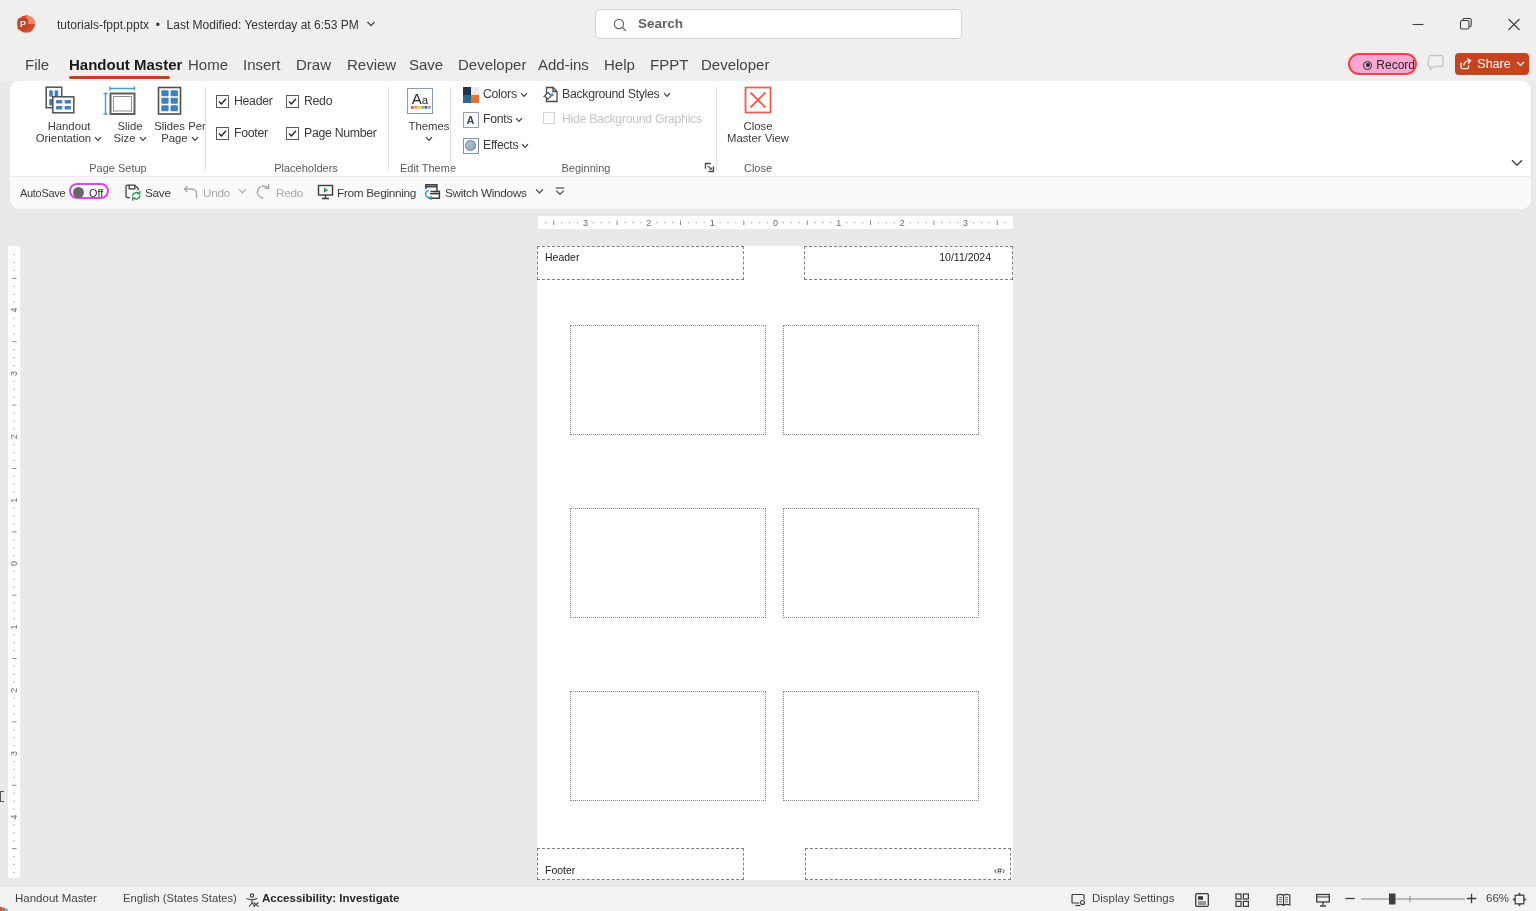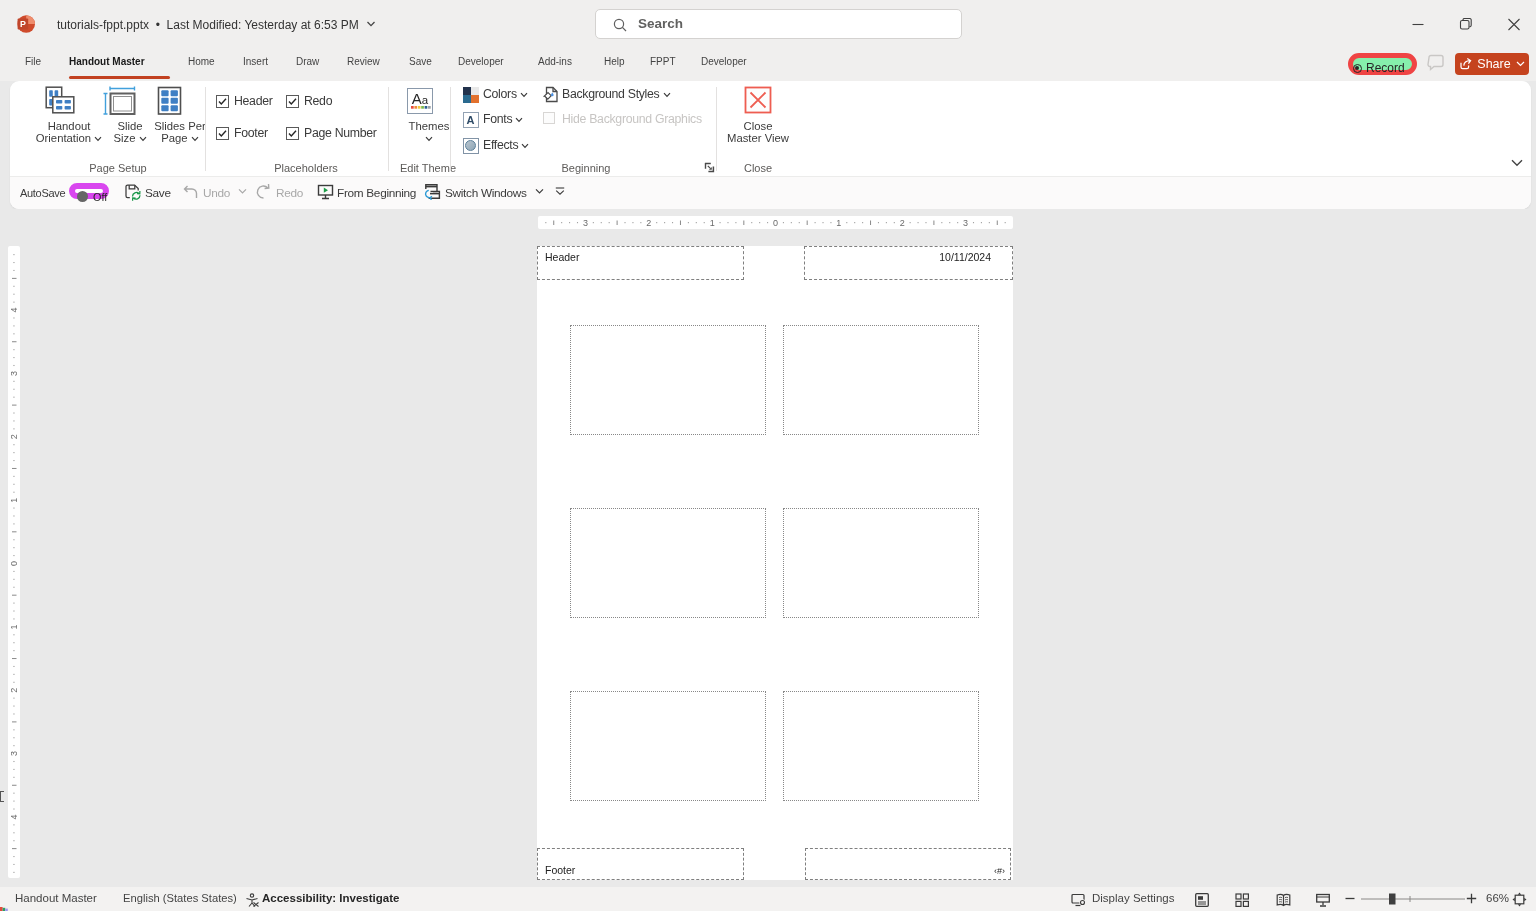--- a/index.html
+++ b/index.html
@@ -10,25 +10,25 @@
   #titlebar { left:0; top:0; width:1536px; height:48px; background:#f0efee; }
   #tbartext { left:57px; top:17.5px; font-size:12px; color:#333; }
   #tchev { left:366px; top:20px; }
   #searchbox { left:595px; top:9px; width:367px; height:30px; background:#fff;
                border:1px solid #d4d2d0; border-radius:5px; }
   #searchbox .mag { position:absolute; left:16px; top:7px; }
   #searchbox .stx { position:absolute; left:42px; top:6px; font-size:13.5px; color:#616160;font-weight:bold; }
   .winbtn { top:18px; }
   
   #tabrow { left:0; top:48px; width:1536px; height:33px; background:#f0efee; }
-  .tab { position:absolute; top:8px; font-size:10px; color:#444; white-space:nowrap; }
+  .tab { position:absolute; top:8px; font-size:15px; color:#444; white-space:nowrap; }
   #hmtab { font-weight:bold; color:#191919; }
   #hmunder { left:69px; top:28px; width:101px; height:3px; background:#c24120; border-radius:2px; }
-  #recordbtn { left:1348px; top:4.5px; width:69px; height:22px; background:#86efac; border:5px solid #ef4444;
-               border-radius:11px; font-size:12px; color:#262626; text-align:left; line-height:20px; }
+  #recordbtn { left:1348px; top:4.5px; width:69px; height:22px; background:#f9a8d4; border:2px solid #ef4444;
+               border-radius:11px; font-size:12px; color:#262626; text-align:right; line-height:20px; }
   #sharebtn { left:1455px; top:4.5px; width:74px; height:22px; background:#c5431e; border-radius:4px;
               color:#fff; font-size:12.5px; text-align:center; line-height:22px; }
   
   #ribbon { left:10px; top:81px; width:1521px; height:128px; background:#fff; border-radius:9px;
             box-shadow:0 1px 2px rgba(0,0,0,0.07); }
   #qatstrip { left:0; top:95px; width:1521px; height:33px; background:#fbfafa;
               border-top:1px solid #ececeb; border-radius:0 0 9px 9px; }
   .gsep { position:absolute; top:6px; width:1px; height:84px; background:#e3e1e0; }
   .glabel { position:absolute; top:81px; font-size:11px; color:#5c5a58; text-align:center; white-space:nowrap; }
   .biglabel { position:absolute; font-size:11.3px; color:#3b3b3b; text-align:center; white-space:nowrap; }
@@ -234,21 +234,21 @@
     </svg>
     <div class="biglabel" style="left:714px;top:39px;width:68px">Close<br>Master View</div>
     <div class="glabel" style="left:724px;width:48px">Close</div>
 
     <svg class="abs" style="left:1501px;top:78px" width="12" height="8">
       <path d="M1 1.3 L6 6.3 L11 1.3" stroke="#444" stroke-width="1.4" fill="none"></path>
     </svg>
 
     <div class="abs" id="qatstrip">
       <span class="rowbtn" style="left:10px;top:10px;font-size:11px">AutoSave</span>
-      <div class="abs" style="left:59px;top:6px;width:40px;height:16px;border:6px solid #d946ef;border-radius:8.5px;background:#fff">
+      <div class="abs" style="left:59px;top:6px;width:40px;height:16px;border:2px solid #d946ef;border-radius:8.5px;background:#fff">
         <div style="position:absolute;left:1.5px;top:1.5px;width:11px;height:11px;border-radius:50%;background:#666"></div>
         <span style="position:absolute;left:18px;top:1.5px;font-size:10.8px;color:#262626">Off</span>
       </div>
       <svg class="abs" style="left:114px;top:6px" width="18" height="18">
         <path d="M2 3.6 a1.6 1.6 0 0 1 1.6-1.6 h7 L14.2 5.6 V7.5 M2 3.6 V13 a1.6 1.6 0 0 0 1.6 1.6 h2.2" stroke="#3b3b3b" stroke-width="1.25" fill="none"></path>
         <path d="M5.2 2.2 V5.8 H10.8 V2.4" stroke="#3b3b3b" stroke-width="1.25" fill="none"></path>
         <path d="M8.5 13.4 a3.9 3.9 0 0 1 6.6-2.8 M15.9 7.9 l-0.1 2.9 -2.9-0.1 M16 12.3 a3.9 3.9 0 0 1-6.6 2.8 M8.6 17.8 l0.1-2.9 2.9 0.1" stroke="#189648" stroke-width="1.25" fill="none"></path>
       </svg>
       <span class="rowbtn" style="left:135px;top:9px;font-size:11.8px">Save</span>
       <svg class="abs" style="left:172px;top:6px" width="17" height="17">

